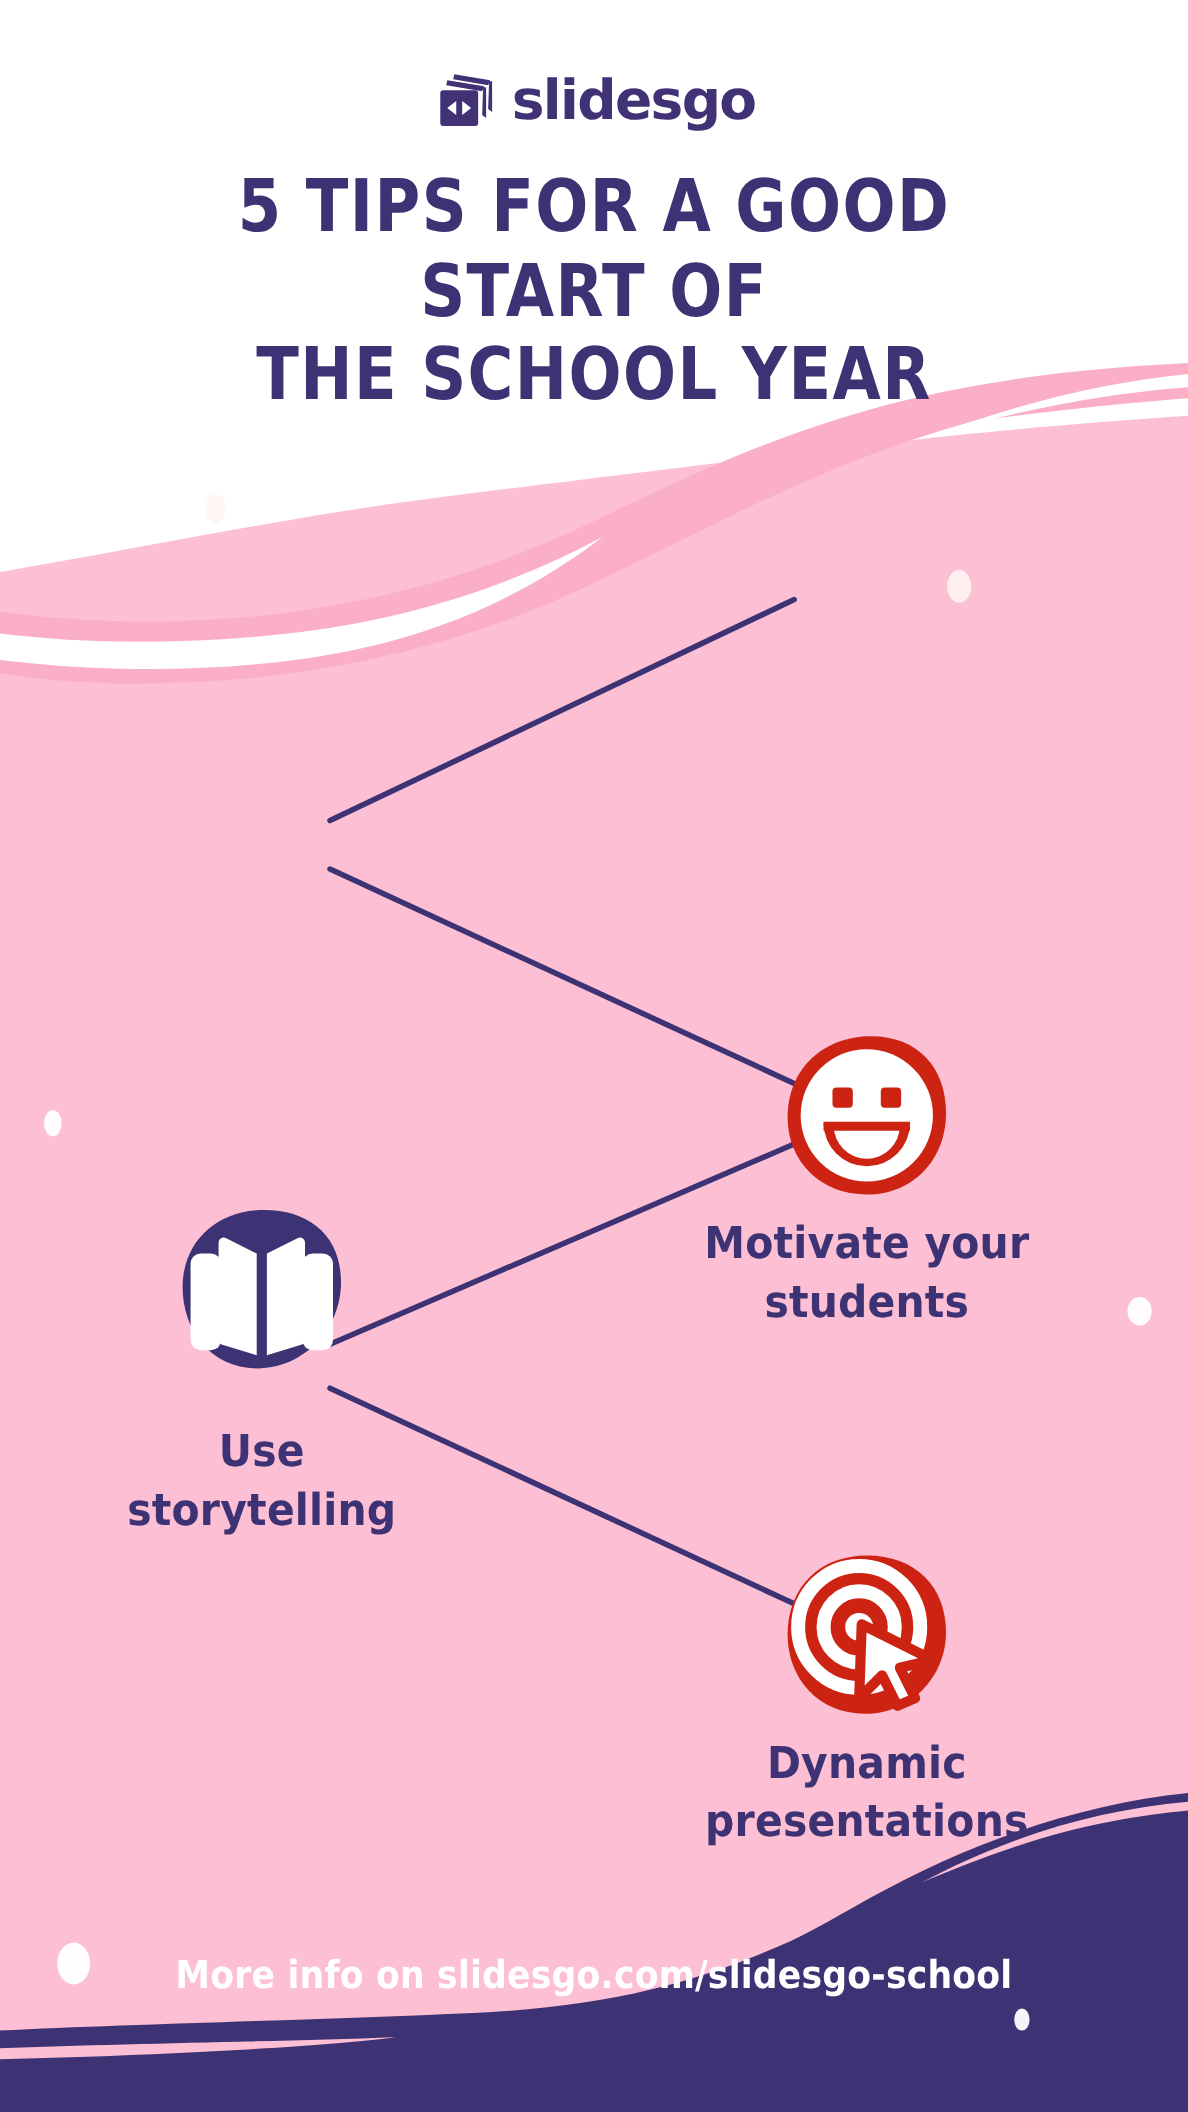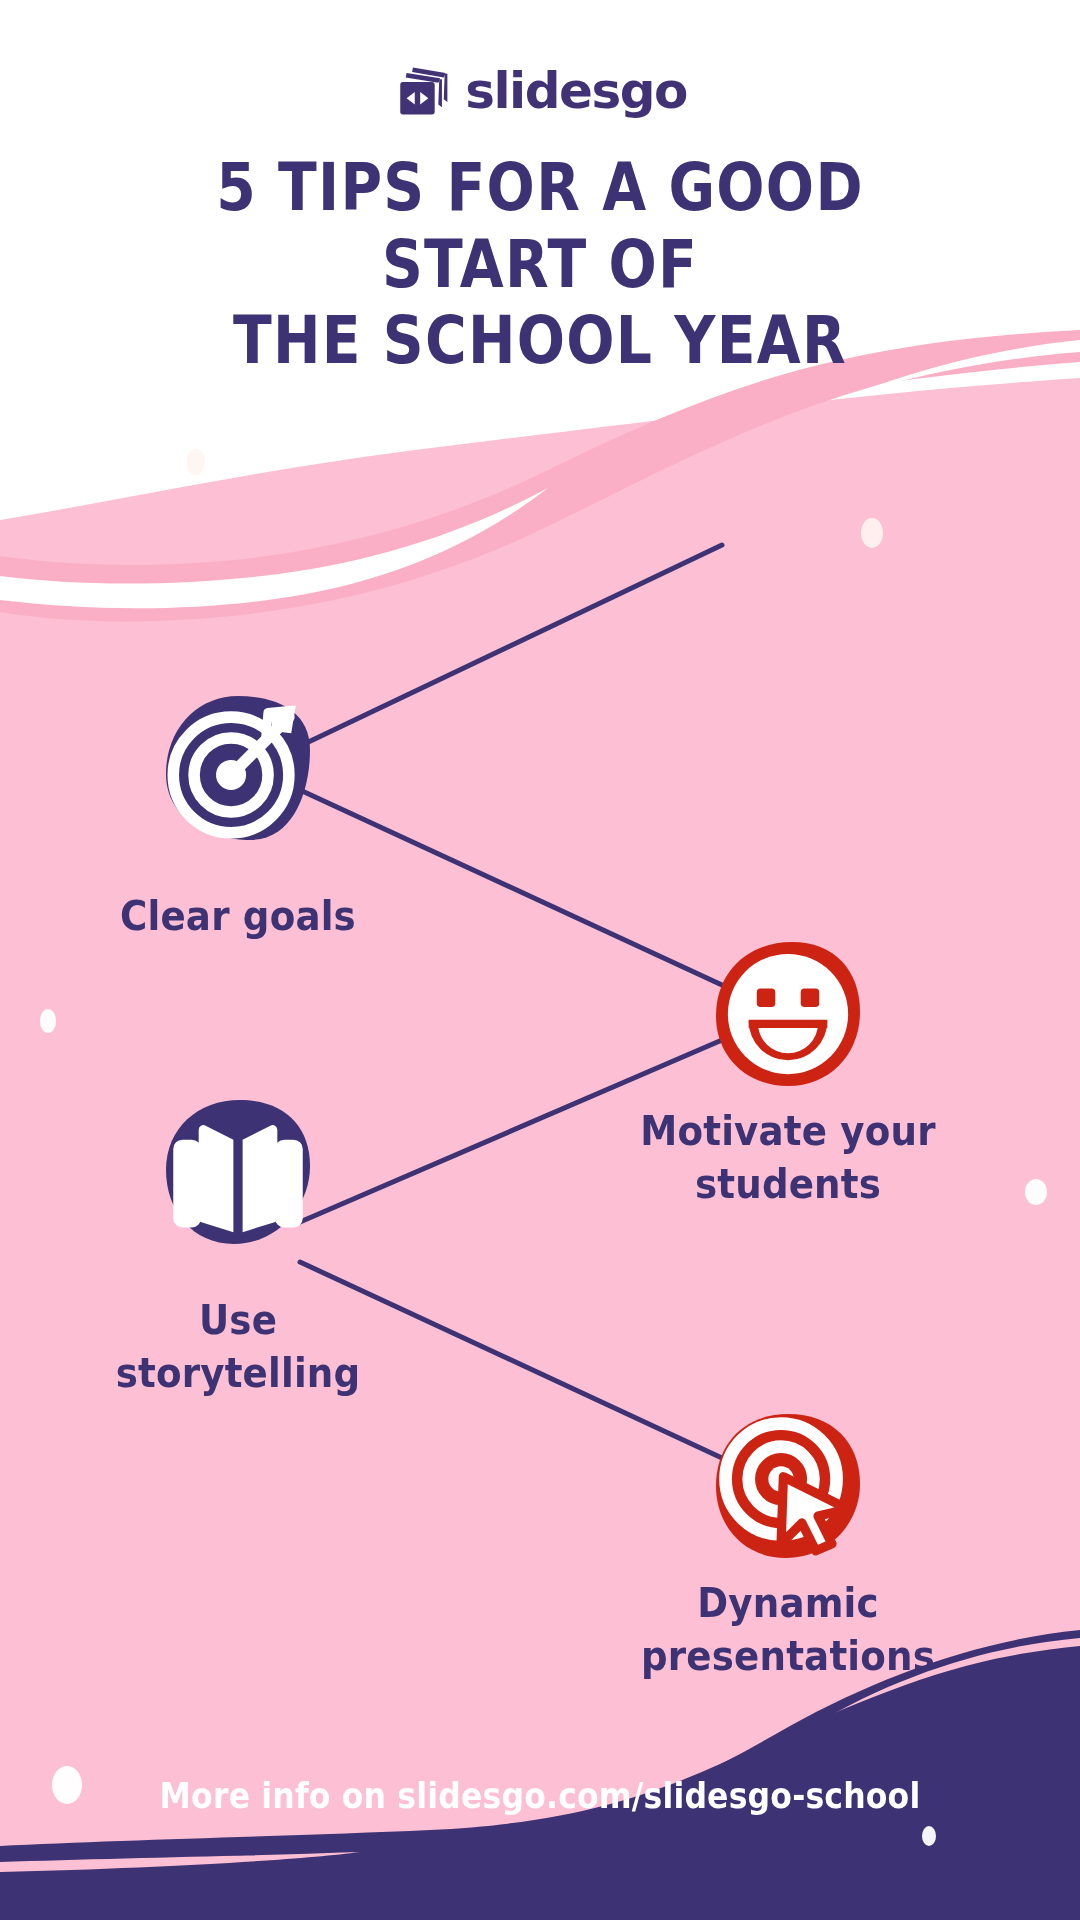--- a/index.html
+++ b/index.html
@@ -193,41 +193,20 @@
       </svg>
       <div id="logo-text">slidesgo</div>
     </div>
 
     <div id="title">
       <div>5 Tips For A Good Start Of</div>
       <div>The School Year</div>
     </div>
   </div>
 
-  <div class="node" style="left:164px; top:694px;">
-    <div class="blob">
-      <svg viewBox="0 0 148 148" xmlns="http://www.w3.org/2000/svg">
-        <path d="M74 2 C108 2 146 14 146 56 C146 96 130 146 86 146
-                 C48 146 2 126 2 80 C2 34 34 2 74 2 Z" fill="#3D3273"></path>
-      </svg>
-      <div class="node-icon">
-        <svg width="80" height="80" viewBox="0 0 64 64" xmlns="http://www.w3.org/2000/svg">
-          <g fill="none" stroke="#ffffff" stroke-width="5">
-            <circle cx="29" cy="35" r="25"></circle>
-            <circle cx="29" cy="35" r="16"></circle>
-          </g>
-          <circle cx="29" cy="35" r="6.5" fill="#ffffff"></circle>
-          <path d="M29 35 L54 10" stroke="#ffffff" stroke-width="5" stroke-linecap="round"></path>
-          <path d="M45 7 L57 5 L55 17 L47 16 L46 8 Z" fill="#ffffff"></path>
-          <path d="M44 19 L45 8 L56 7" fill="none" stroke="#ffffff" stroke-width="4" stroke-linejoin="round"></path>
-        </svg>
-      </div>
-    </div>
-    <div class="node-label label-left" style="left:-96px; top:196px; width:340px;">Clear goals</div>
-  </div>
 
 
   <div class="node" style="left:164px; top:1098px;">
     <div class="blob">
       <svg viewBox="0 0 148 148" xmlns="http://www.w3.org/2000/svg">
         <path d="M76 2 C118 2 146 26 146 68 C146 110 112 146 70 146
                  C28 146 2 112 2 72 C2 30 34 2 76 2 Z" fill="#3D3273"></path>
       </svg>
       <div class="node-icon">
         <svg width="74" height="74" viewBox="0 0 64 64" xmlns="http://www.w3.org/2000/svg">

